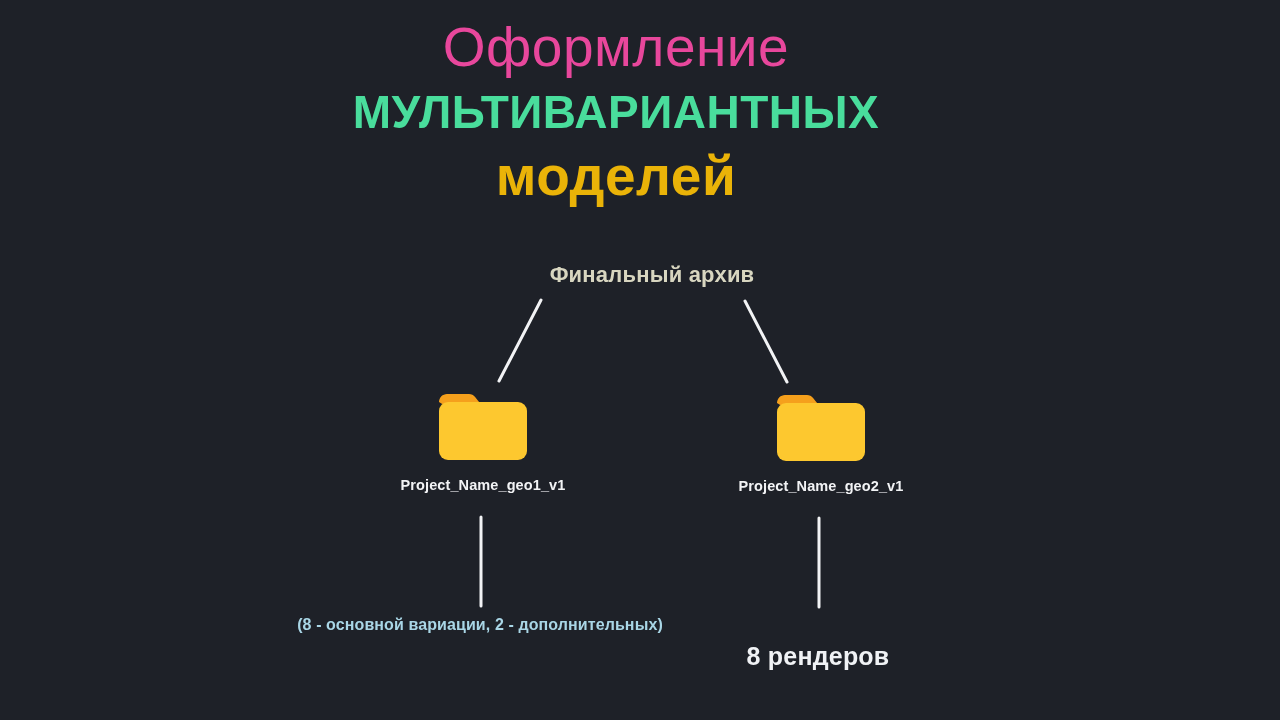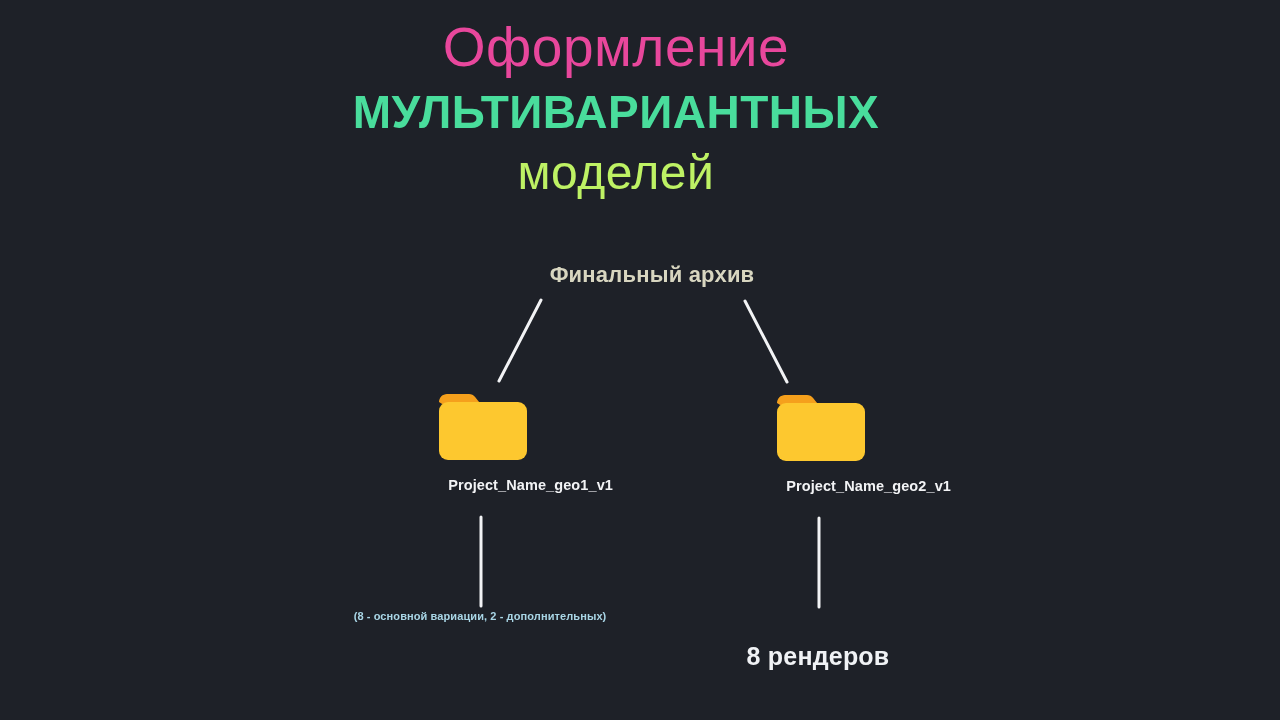--- a/index.html
+++ b/index.html
@@ -44,24 +44,24 @@
   }
   .title-line-2 {
     font-size: 46px;
     font-weight: 700;
     letter-spacing: 0.5px;
     color: #49dd9c;
     display: block;
     padding-top: 14px;
   }
   .title-line-3 {
-    font-size: 48px;
-    font-weight: 400;
+    font-size: 55px;
+    font-weight: 700;
     letter-spacing: 0.5px;
-    color: #bef264;
+    color: #eab308;
     display: block;
     padding-top: 14px;
   }
 
   
   .diagram {
     position: absolute;
     top: 0;
     left: 12px;
     width: 1280px;
@@ -86,21 +86,21 @@
     left: 0;
     width: 1280px;
     height: 720px;
     pointer-events: none;
   }
 
   
   .node {
     position: absolute;
     width: 260px;
-    text-align: right;
+    text-align: center;
   }
   .node-left  { left: 341px; top: 386px; }
   .node-right { left: 679px; top: 387px; }
 
   .folder-icon {
     display: block;
     margin: 0 auto;
   }
 
   .node-label {
@@ -123,22 +123,22 @@
 
   .count-main {
     display: block;
     font-size: 25px;
     font-weight: 700;
     color: #f0f2f5;
     letter-spacing: 0.2px;
   }
   .count-sub {
     display: block;
-    margin-top: 2px;
-    font-size: 11px;
+    margin-top: 8px;
+    font-size: 16px;
     font-weight: 700;
     color: #a9d6e6;
     letter-spacing: 0.1px;
   }
 </style>
 </head>
 <body>
 
 <div class="slide">
 

